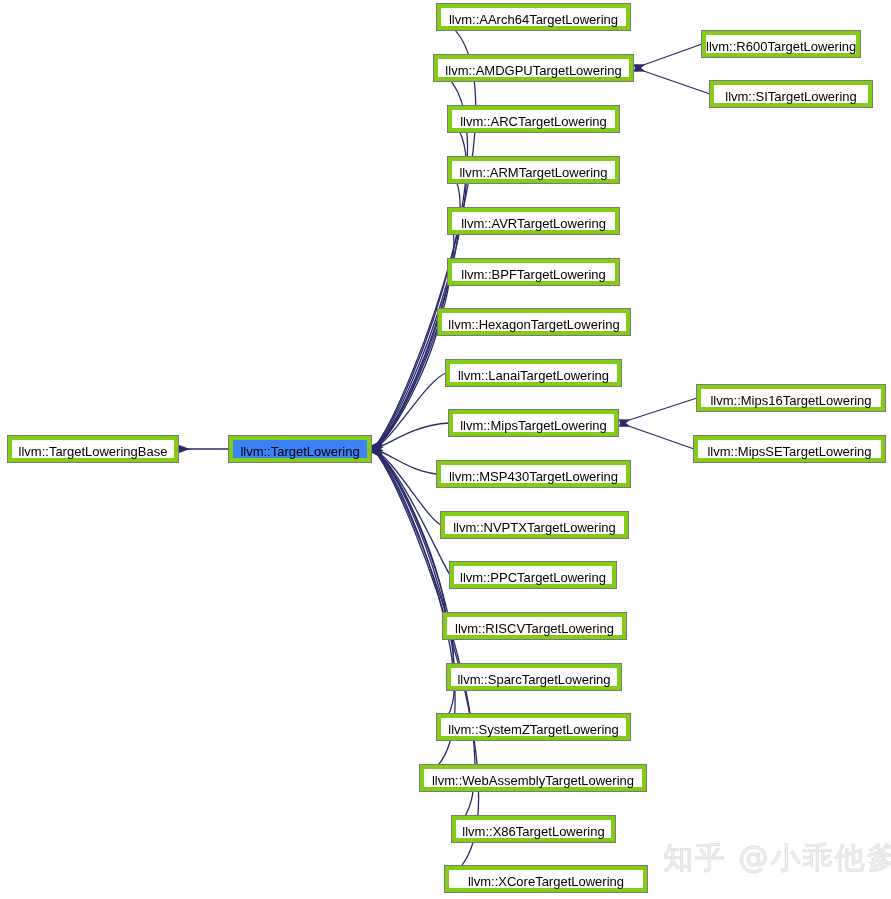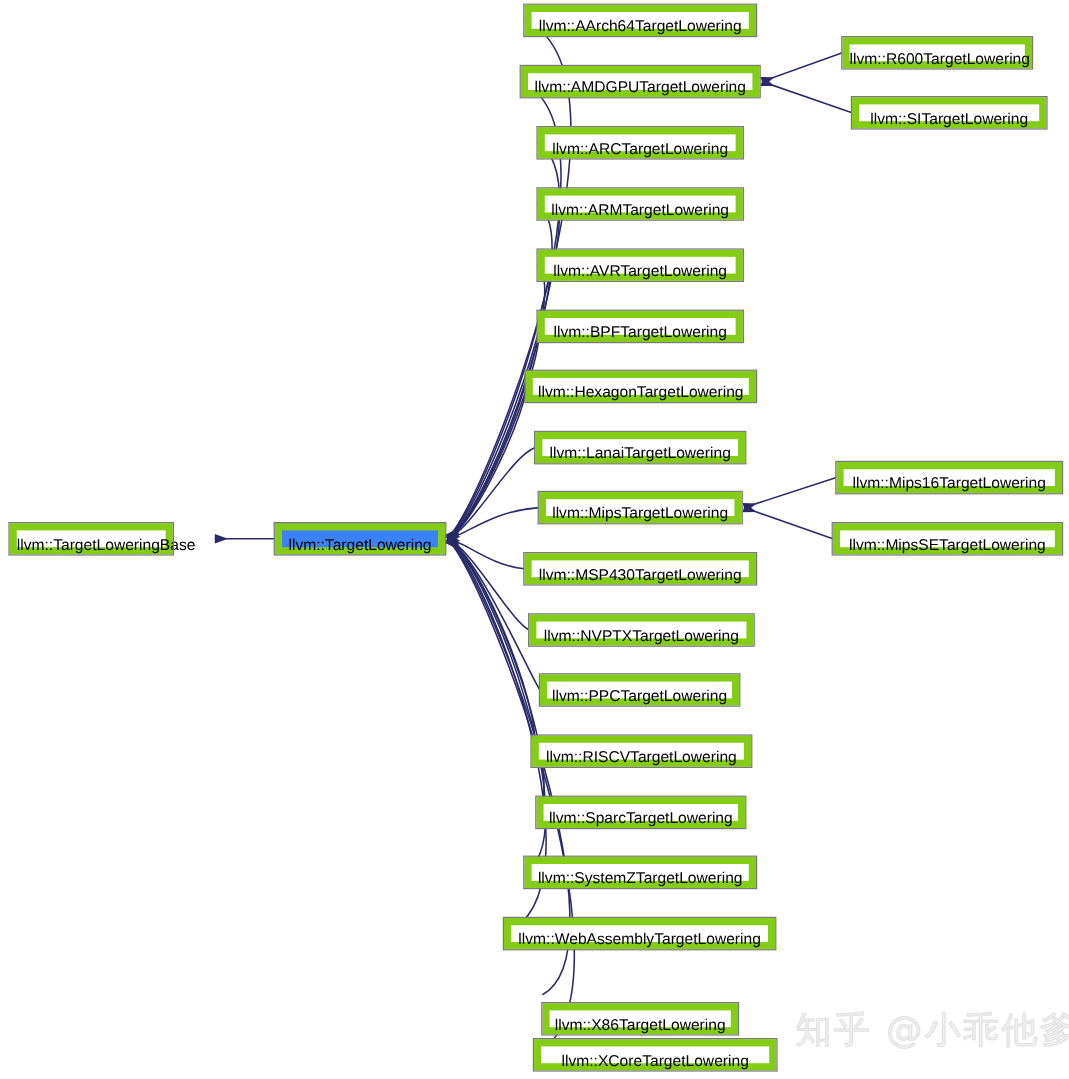--- a/index.html
+++ b/index.html
@@ -22,21 +22,21 @@
     left: 0;
     top: 0;
     width: 891px;
     height: 899px;
     pointer-events: none;
   }
   .node {
     position: absolute;
     box-sizing: border-box;
     background: #ffffff;
-    border: 6px solid #84cc16;
+    border: 4px solid #84cc16;
     outline: 1px solid #7a7a7a;
     outline-offset: 0px;
     height: 26px;
     line-height: 24px;
     text-align: center;
     white-space: nowrap;
     font-size: 13px;
     color: #000000;
     font-family: "Liberation Sans", sans-serif;
     z-index: 5;
@@ -89,39 +89,39 @@
         <path d="M452,829 C522.6,791 411,487 373,449" marker-end="url(#arrow-left)"></path>
         <path d="M445,879 C538.6,836 411,492 373,449" marker-end="url(#arrow-left)"></path>
         <path d="M702,44 L635,68" marker-end="url(#arrow-left)"></path>
         <path d="M710,94 L635,68" marker-end="url(#arrow-left)"></path>
         <path d="M697,398 L620,423" marker-end="url(#arrow-left)"></path>
         <path d="M694,449 L620,423" marker-end="url(#arrow-left)"></path>
       </g>
   </svg>
 
   <div id="nodes-layer">
-      <div class="node" style="left: 8px; top: 436px; width: 136px;"><span>llvm::TargetLoweringBase</span></div>
+      <div class="node" style="left: 8px; top: 436px; width: 170px;"><span>llvm::TargetLoweringBase</span></div>
       <div class="node highlight" style="left: 229px; top: 436px; width: 142px;"><span>llvm::TargetLowering</span></div>
       <div class="node" style="left: 437px; top: 4px; width: 193px;"><span>llvm::AArch64TargetLowering</span></div>
       <div class="node" style="left: 434px; top: 55px; width: 199px;"><span>llvm::AMDGPUTargetLowering</span></div>
       <div class="node" style="left: 448px; top: 106px; width: 171px;"><span>llvm::ARCTargetLowering</span></div>
       <div class="node" style="left: 448px; top: 157px; width: 171px;"><span>llvm::ARMTargetLowering</span></div>
       <div class="node" style="left: 448px; top: 208px; width: 171px;"><span>llvm::AVRTargetLowering</span></div>
       <div class="node" style="left: 448px; top: 259px; width: 171px; text-align: center;"><span>llvm::BPFTargetLowering</span></div>
       <div class="node" style="left: 438px; top: 309px; width: 192px;"><span>llvm::HexagonTargetLowering</span></div>
       <div class="node" style="left: 446px; top: 360px; width: 175px;"><span>llvm::LanaiTargetLowering</span></div>
       <div class="node" style="left: 449px; top: 410px; width: 169px;"><span>llvm::MipsTargetLowering</span></div>
       <div class="node" style="left: 437px; top: 461px; width: 193px;"><span>llvm::MSP430TargetLowering</span></div>
       <div class="node" style="left: 441px; top: 512px; width: 187px;"><span>llvm::NVPTXTargetLowering</span></div>
       <div class="node" style="left: 450px; top: 562px; width: 166px;"><span>llvm::PPCTargetLowering</span></div>
       <div class="node" style="left: 443px; top: 613px; width: 183px;"><span>llvm::RISCVTargetLowering</span></div>
       <div class="node" style="left: 447px; top: 664px; width: 174px;"><span>llvm::SparcTargetLowering</span></div>
       <div class="node" style="left: 437px; top: 714px; width: 193px;"><span>llvm::SystemZTargetLowering</span></div>
       <div class="node" style="left: 420px; top: 765px; width: 226px;"><span>llvm::WebAssemblyTargetLowering</span></div>
-      <div class="node" style="left: 452px; top: 816px; width: 163px; margin-top: 20px;"><span>llvm::X86TargetLowering</span></div>
+      <div class="node" style="left: 452px; top: 816px; width: 163px;"><span>llvm::X86TargetLowering</span></div>
       <div class="node" style="left: 445px; top: 866px; width: 202px;"><span>llvm::XCoreTargetLowering</span></div>
       <div class="node" style="left: 702px; top: 31px; width: 158px;"><span>llvm::R600TargetLowering</span></div>
       <div class="node" style="left: 710px; top: 81px; width: 162px;"><span>llvm::SITargetLowering</span></div>
       <div class="node" style="left: 697px; top: 385px; width: 188px;"><span>llvm::Mips16TargetLowering</span></div>
       <div class="node" style="left: 694px; top: 436px; width: 191px;"><span>llvm::MipsSETargetLowering</span></div>
     </div>
 
   <div class="watermark" style="left:663px; top:838px;">知乎 @小乖他爹</div>
 
 </div>

